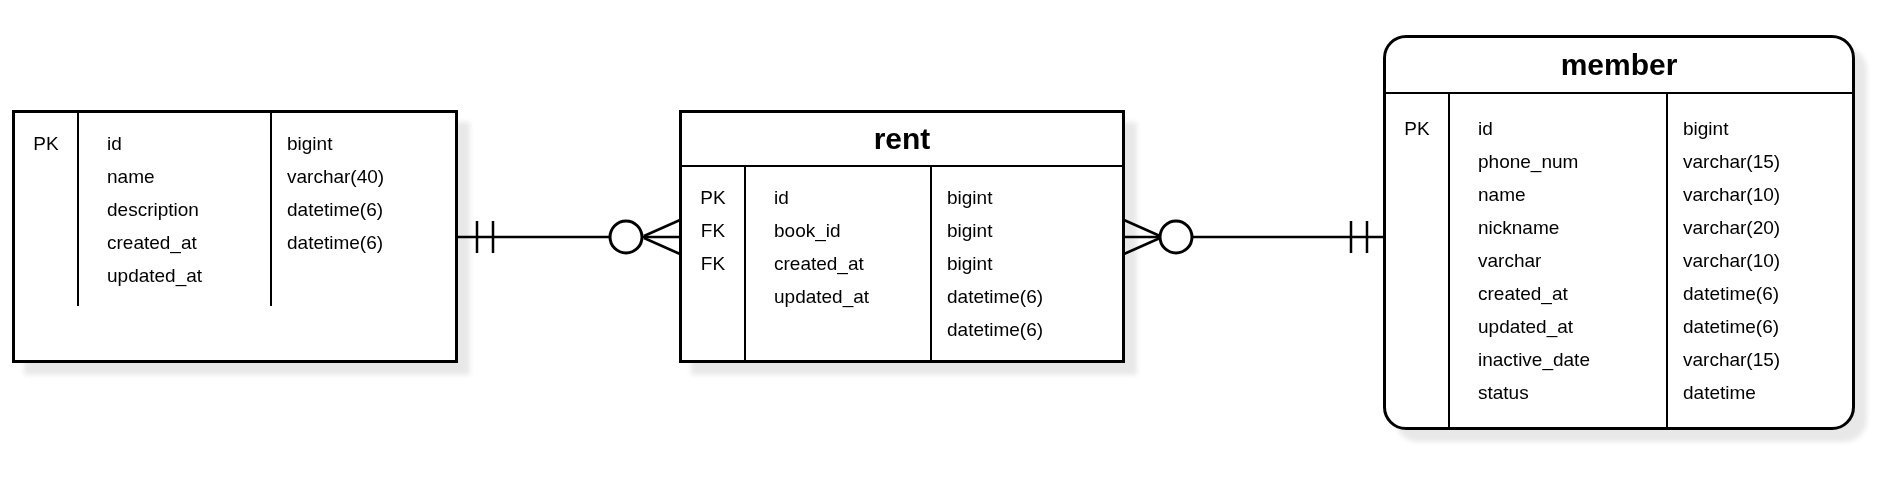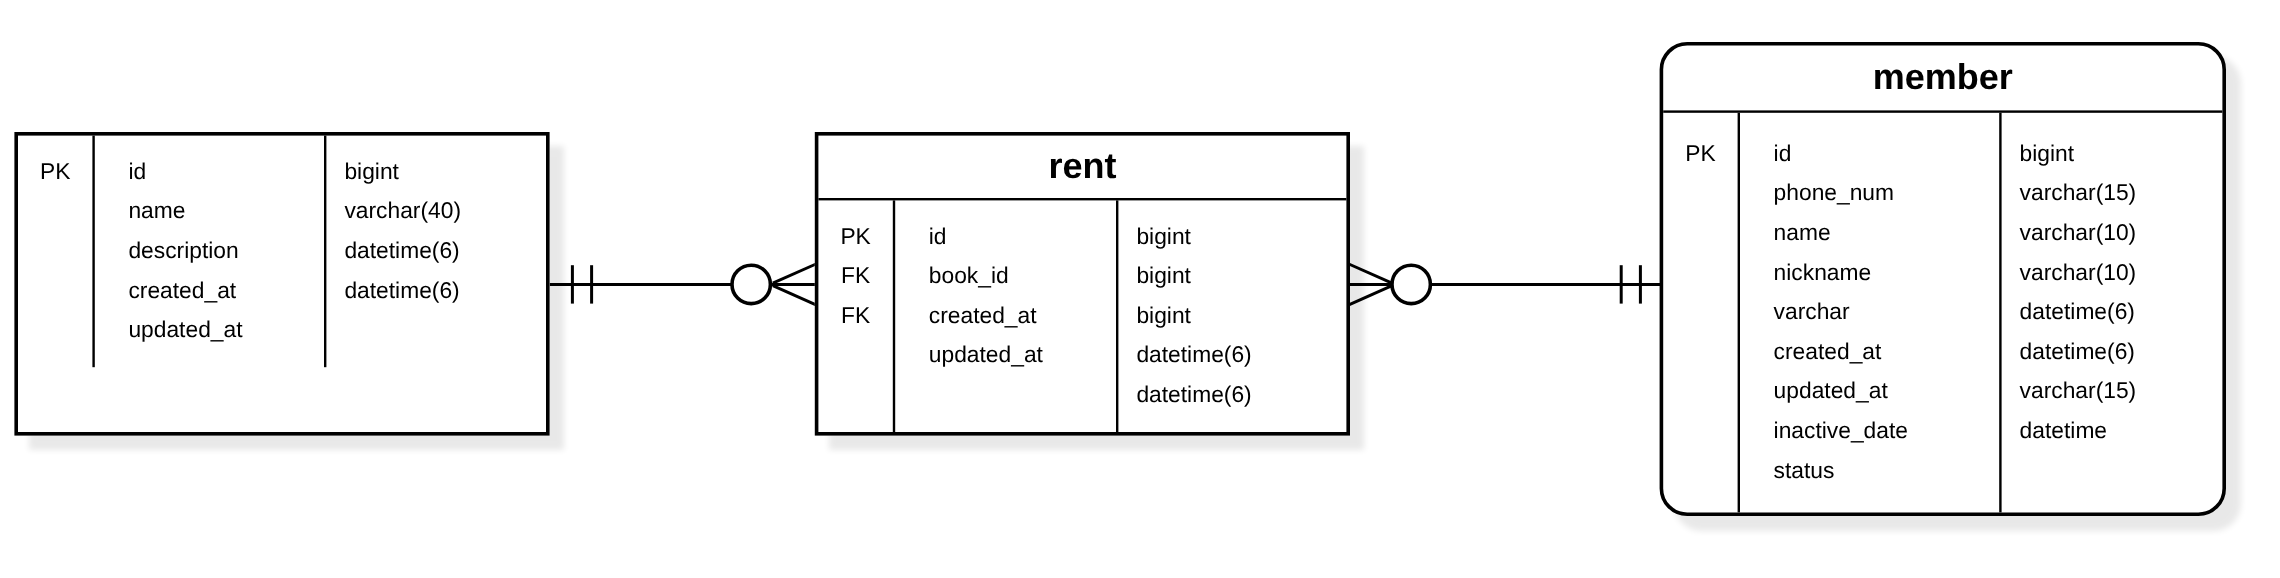--- a/index.html
+++ b/index.html
@@ -136,20 +136,21 @@
         <div class="cell">varchar</div>
         <div class="cell">created_at</div>
         <div class="cell">updated_at</div>
         <div class="cell">inactive_date</div>
         <div class="cell">status</div>
       </div>
       <div class="col type-col">
         <div class="cell">bigint</div>
         <div class="cell">varchar(15)</div>
         <div class="cell">varchar(10)</div>
+        <div class="cell">varchar(20)</div>
         <div class="cell">varchar(10)</div>
         <div class="cell">datetime(6)</div>
         <div class="cell">datetime(6)</div>
         <div class="cell">varchar(15)</div>
         <div class="cell">datetime</div>
       </div>
     </div>
   </div>
 
 </div>

